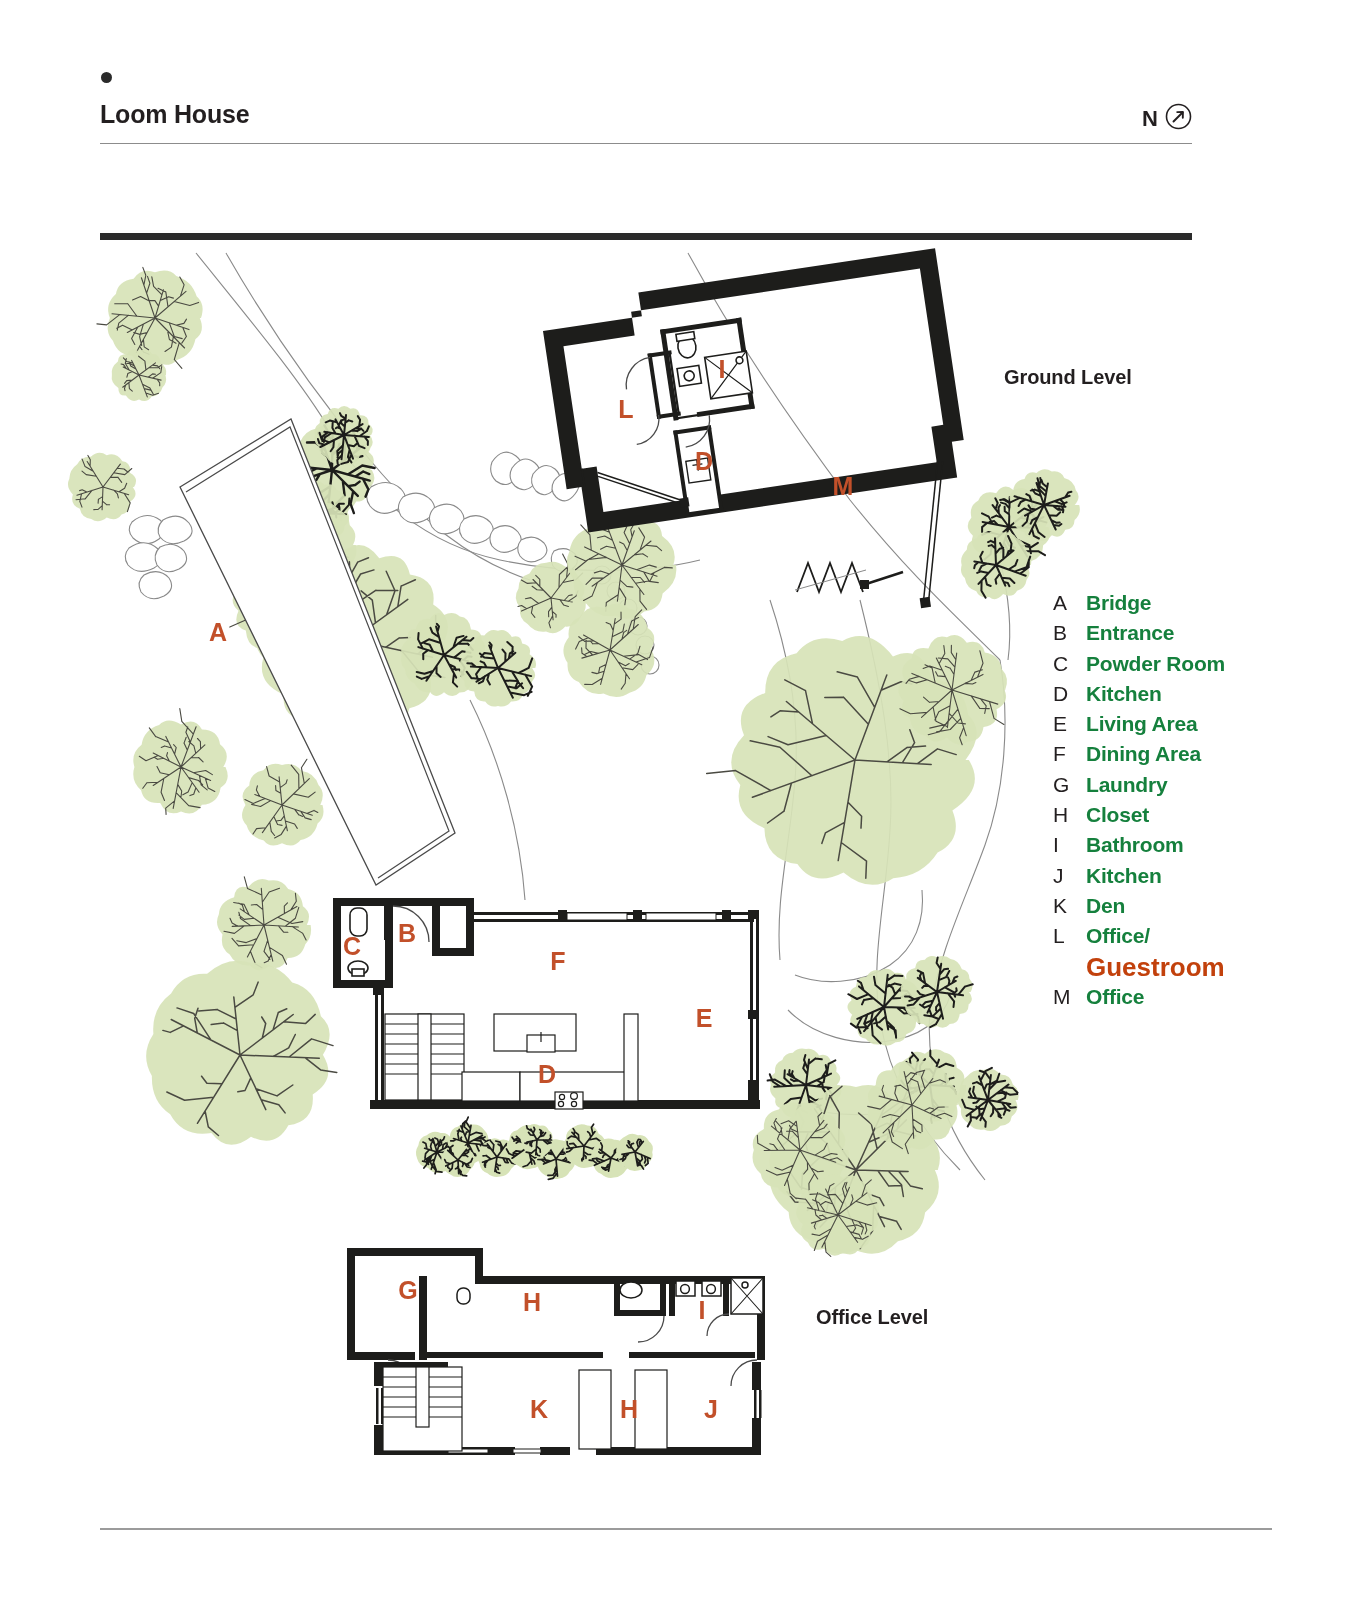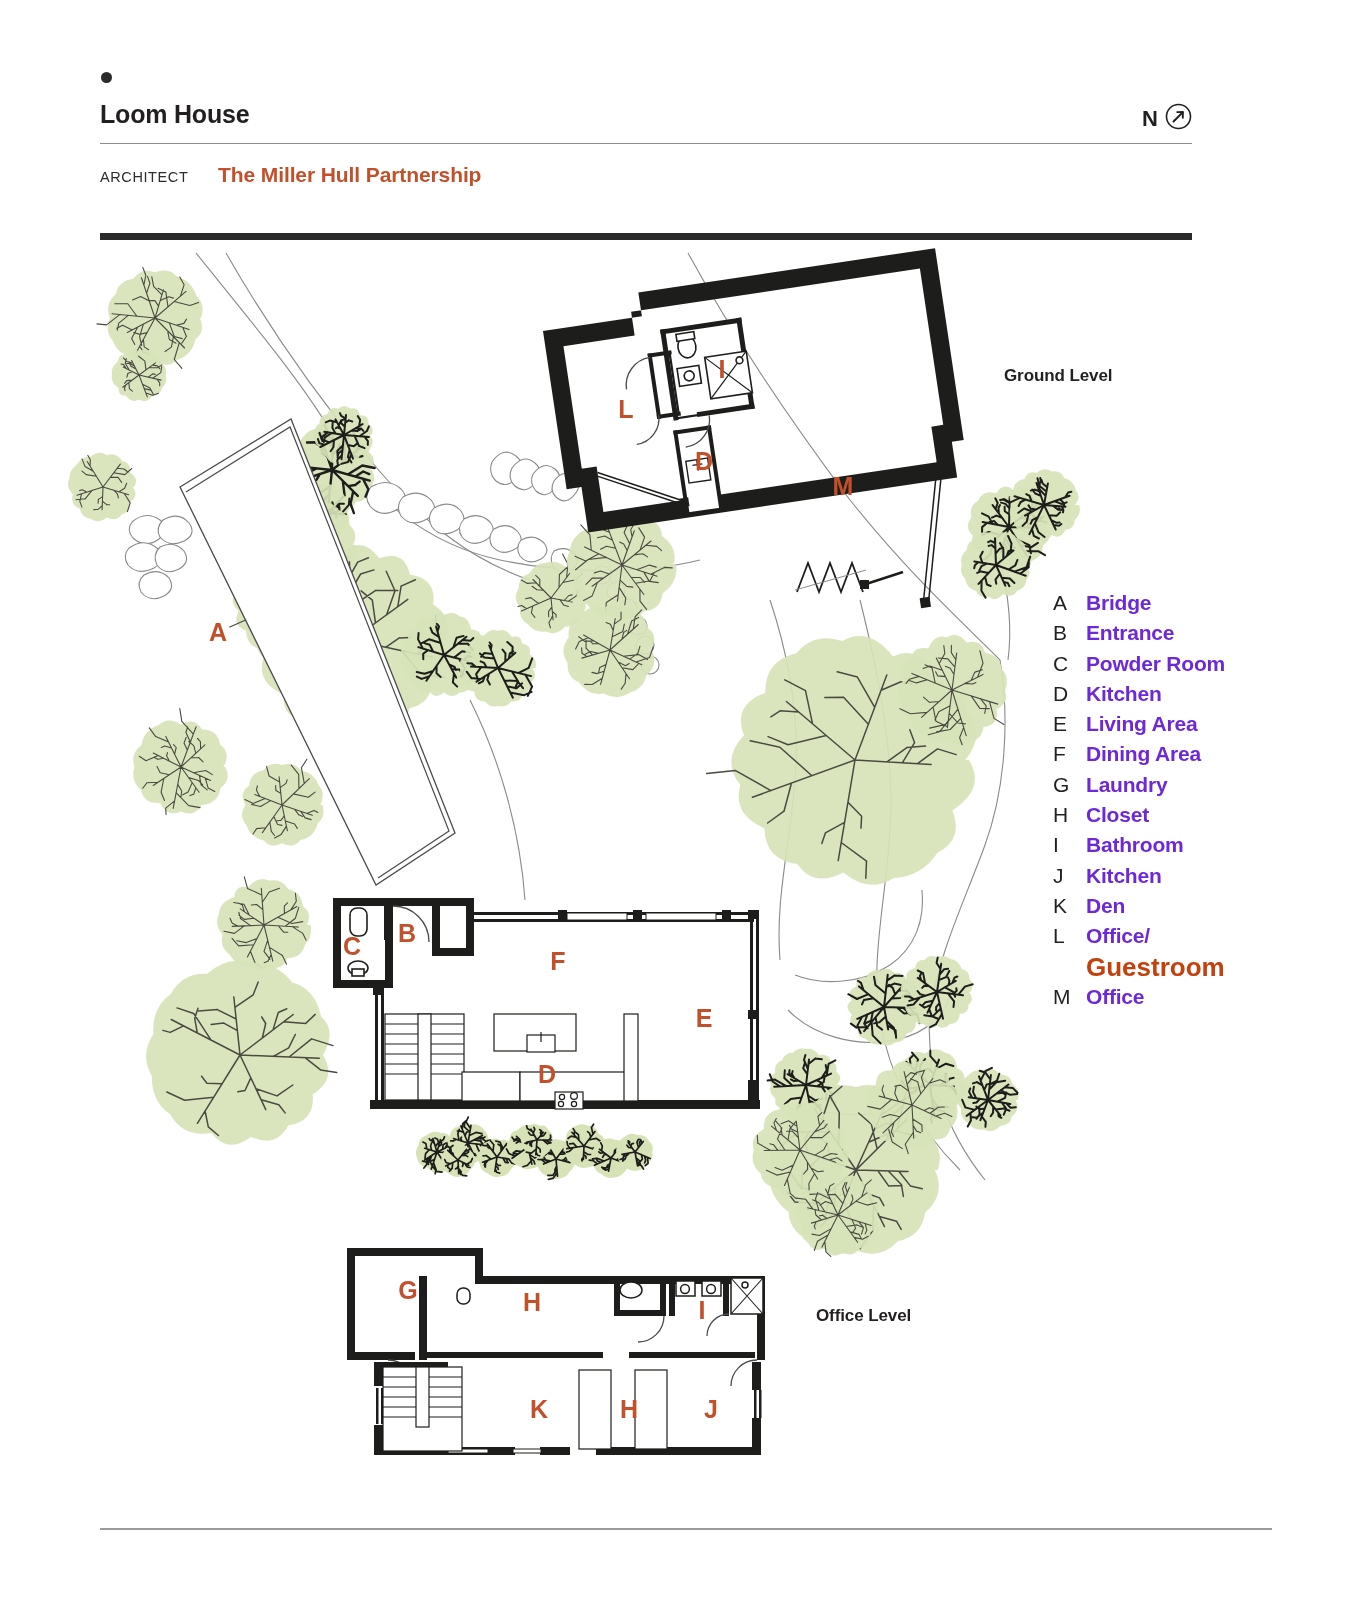--- a/index.html
+++ b/index.html
@@ -20,29 +20,29 @@
   .meta-row{display:flex;align-items:baseline;margin-bottom:3px;}
   .meta-label{
     width:118px;font-size:14.5px;letter-spacing:0.6px;color:#2f2b2a;
     text-transform:uppercase;font-weight:normal;
   }
   .meta-val{font-size:21px;font-weight:bold;color:#c2502a;letter-spacing:-0.1px;}
   .rule-thick{position:absolute;left:100px;right:163px;top:233px;height:7px;background:#2b2b2b;}
   .rule-bottom{position:absolute;left:100px;right:83px;top:1528px;height:2px;background:#9b9b9b;}
 
   
-  .level-cap{position:absolute;font-size:17px;font-weight:bold;color:#231f20;letter-spacing:-0.1px;}
+  .level-cap{position:absolute;font-size:20px;font-weight:bold;color:#231f20;letter-spacing:-0.1px;}
   #cap-ground{left:1004px;top:366px;}
   #cap-lower{left:816px;top:1306px;}
 
   
   .legend{position:absolute;left:1053px;top:588px;}
   .legend-row{display:flex;align-items:flex-start;height:30.3px;}
   .legend-key{width:33px;font-size:21px;font-weight:normal;color:#231f20;line-height:30.3px;}
-  .legend-val{font-size:21px;font-weight:bold;color:#6d28d9;line-height:30.3px;letter-spacing:-0.2px;}
+  .legend-val{font-size:21px;font-weight:bold;color:#15803d;line-height:30.3px;letter-spacing:-0.2px;}
   .legend-cont{margin-left:33px;font-size:26px;font-weight:bold;color:#c2410c;line-height:30.3px;}
 
   
   #plan{position:absolute;left:0;top:0;width:1355px;height:1600px;}
   .room-letter{font-family:"Liberation Sans",sans-serif;font-weight:bold;fill:#c2502a;}
 </style>
 </head>
 <body>
 
 <div class="page">
@@ -57,24 +57,20 @@
         <circle cx="13.5" cy="13.5" r="12" fill="none" stroke="#231f20" stroke-width="1.6"></circle>
         <path d="M8.5 18.5 L17.5 9.5" stroke="#231f20" stroke-width="1.9" fill="none" stroke-linecap="round"></path>
         <path d="M12.2 9.1 L17.9 9.0 L17.8 14.8" stroke="#231f20" stroke-width="1.9" fill="none" stroke-linecap="round" stroke-linejoin="round"></path>
       </svg>
     </span>
   </div>
 
   <div class="rule-thin"></div>
 
   <div class="meta">
-    <div class="meta-row">
-      <div class="meta-label">ARCHITECT</div>
-      <div class="meta-val">The Miller Hull Partnership</div>
-    </div>
   </div>
 
   <div class="rule-thick"></div>
 
   <div class="level-cap" id="cap-ground">Ground Level</div>
   <div class="level-cap" id="cap-lower">Office Level</div>
 
   <div class="legend" id="legend">
       <div class="legend-row">
         <div class="legend-key">A</div>

